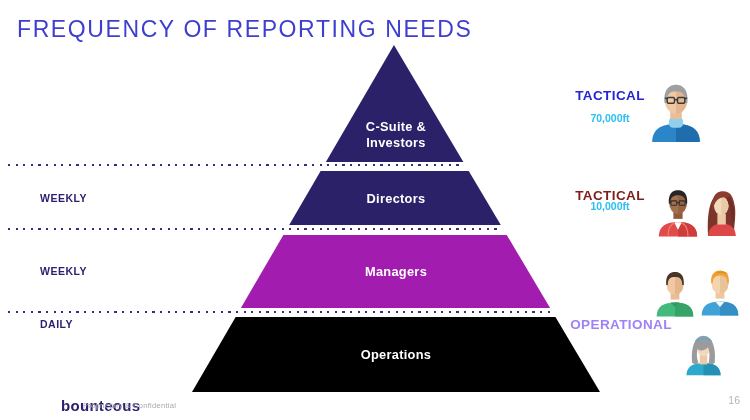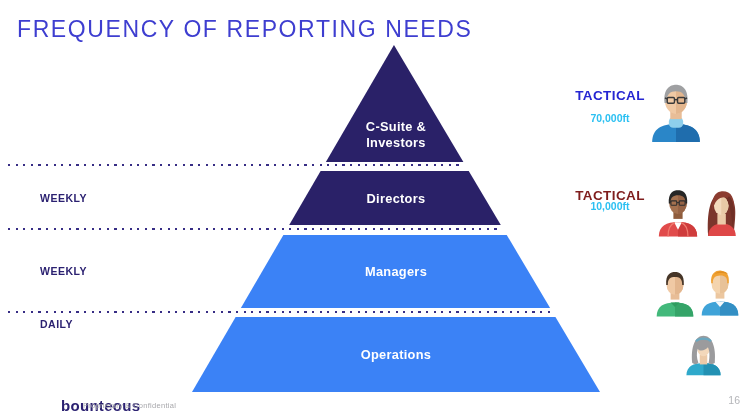--- a/index.html
+++ b/index.html
@@ -70,34 +70,35 @@
   <div class="dotted dot-2"></div>
   <div class="dotted dot-3"></div>
 
   <div class="pyramid">
     <div class="level level-1" style="background-color: rgb(42, 33, 104);">
       <span class="lvl-text">C-Suite &amp; Investors</span>
     </div>
     <div class="level level-2" style="background-color: rgb(42, 33, 104);">
       <span class="lvl-text">Directors</span>
     </div>
-    <div class="level level-3" style="background-color: #3b82f6; justify-content: center;">
+    <div class="level level-3" style="background-color: #a21caf; justify-content: center;">
       <span class="lvl-text">Managers</span>
     </div>
-    <div class="level level-4" style="background-color: #3b82f6;">
+    <div class="level level-4" style="background-color: #000000;">
       <span class="lvl-text">Operations</span>
     </div>
   </div>
 
   <div class="grp-label lab-strategic" style="color: rgb(37, 37, 210);">TACTICAL</div>
   <div class="grp-alt alt-strategic" style="color: rgb(43, 192, 242);">70,000ft</div>
 
   <div class="grp-label lab-tactical" style="color: #7f1d1d;">TACTICAL</div>
   <div class="grp-alt alt-tactical" style="color: rgb(43, 192, 242);">10,000ft</div>
 
+  <div class="grp-label lab-operational" style="color: rgb(159, 130, 245);">OPERATIONAL</div>
 
   <svg class="avatar av-strategic" viewBox="0 0 60 64" aria-label="man-gray-hair-glasses-blue-turtleneck">
     <path d="M5 64 C5 50 15 45 30 45 C45 45 55 50 55 64 Z" fill="#2a86c8"></path>
     <path d="M30 45 C45 45 55 50 55 64 L30 64 Z" fill="#1f6dad"></path>
     <rect x="22.5" y="38" width="15" height="11" rx="4.5" fill="#8ecfec"></rect>
     <rect x="24" y="27" width="12" height="13" fill="#e8bd97"></rect>
     <ellipse cx="30" cy="21" rx="11.5" ry="13.5" fill="#f0c9a4"></ellipse>
     <path d="M30 7.5 A11.5 13.5 0 0 1 30 34.5 Z" fill="#e3b68e"></path>
     <path d="M18 23 C16.5 8 24 4 30 4 C36 4 43.5 8 42 23 L39.8 23 C40 13.5 36 10.8 30 10.8 C24 10.8 20 13.5 20.2 23 Z" fill="#9fa0a2"></path>
     <g fill="none" stroke="#3a3a3a" stroke-width="1.5">

